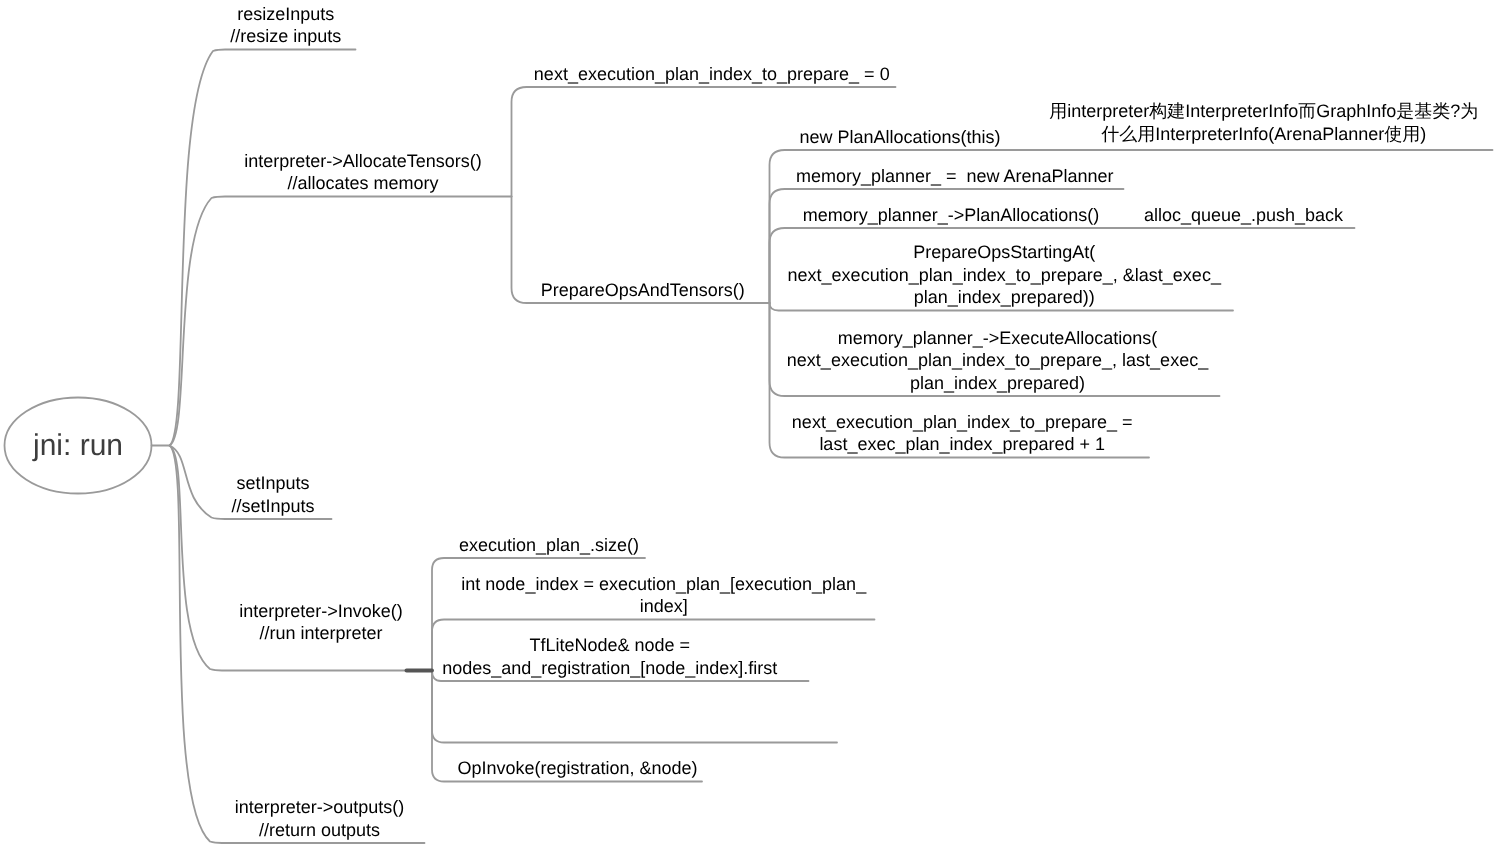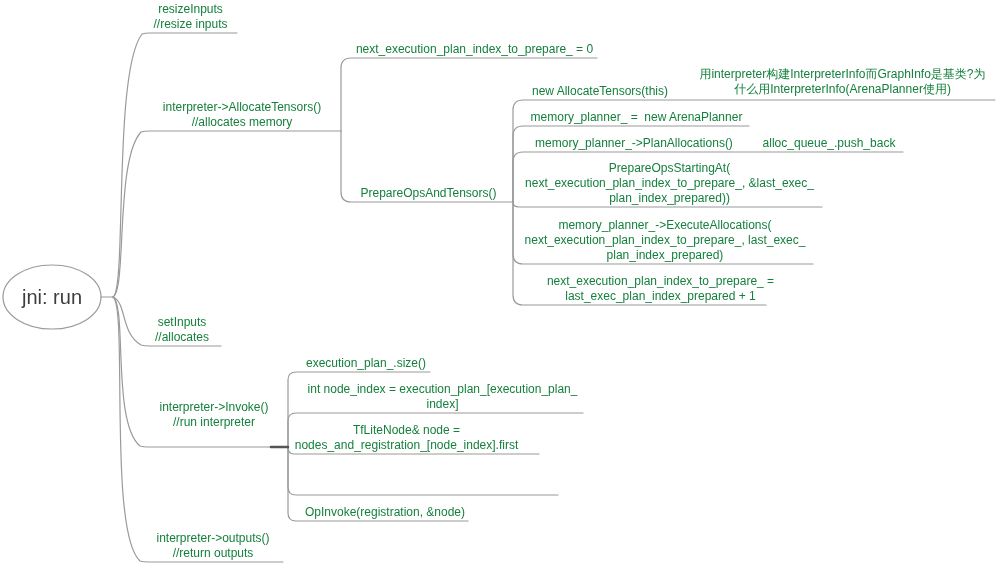--- a/index.html
+++ b/index.html
@@ -5,21 +5,21 @@
   html,body{margin:0;padding:0;background:#fff;}
   .stage{
     position:relative;width:998px;height:570px;background:#ffffff;overflow:hidden;
     font-family:"Liberation Sans",sans-serif;color:#3d3d3d;
   }
   svg.wires{position:absolute;left:0;top:0;width:998px;height:570px;}
   .node{
     position:absolute;
     font-size:12px;line-height:15px;
     text-align:center;white-space:pre-wrap;
-    color:#15803d;
+    color:#000000;
   }
   .root-label{
     position:absolute;left:4px;top:289px;width:96px;
     font-size:20px;line-height:16px;text-align:center;color:#3d3d3d;
   }
   
   #n-resize   {left:143px;top:2px;  width:95px;}
   #n-allocate {left:143px;top:100px;width:198px;}
   #n-set      {left:143px;top:315px;width:78px;}
   #n-invoke   {left:140px;top:400px;width:148px;}
@@ -28,21 +28,21 @@
   #n-nextexec0   {left:352px;top:42px; width:245px;}
   #n-prepareops  {left:352px;top:186px;width:153px;}
   
   #n-newinterp   {left:524px;top:84px; width:152px;}
   #n-note        {left:690px;top:67px; width:305px;}
   #n-arena       {left:524px;top:110px;width:225px;}
   #n-planalloc   {left:524px;top:136px;width:220px;}
   #n-allocqueue  {left:755px;top:136px;width:148px;}
   #n-prepstart   {left:517px;top:161px;width:305px;}
   #n-execalloc   {left:517px;top:218px;width:296px;}
-  #n-nextexeclast{left:536px;top:274px;width:249px;}
+  #n-nextexeclast{left:517px;top:274px;width:249px;}
   
   #n-execsize    {left:302px;top:356px;width:128px;}
   #n-nodeindex   {left:302px;top:382px;width:281px;}
   #n-tflitenode  {left:288px;top:423px;width:237px;}
   #n-tflitereg   {left:302px;top:464px;width:256px;}
   #n-opinvoke    {left:302px;top:505px;width:166px;}
 </style>
 </head>
 <body>
 
@@ -81,30 +81,30 @@
     </g>
   </svg>
 
   <div class="root-label">jni: run</div>
 
   <div class="node" id="n-resize">resizeInputs
 //resize inputs</div>
   <div class="node" id="n-allocate">interpreter-&gt;AllocateTensors()
 //allocates memory</div>
   <div class="node" id="n-set">setInputs
-//allocates</div>
+//setInputs</div>
   <div class="node" id="n-invoke">interpreter-&gt;Invoke()
 //run interpreter</div>
   <div class="node" id="n-outputs">interpreter-&gt;outputs()
 //return outputs</div>
 
   <div class="node" id="n-nextexec0">next_execution_plan_index_to_prepare_ = 0</div>
   <div class="node" id="n-prepareops">PrepareOpsAndTensors()</div>
 
-  <div class="node" id="n-newinterp">new AllocateTensors(this)</div>
+  <div class="node" id="n-newinterp">new PlanAllocations(this)</div>
   <div class="node" id="n-note">用interpreter构建InterpreterInfo而GraphInfo是基类?为
 什么用InterpreterInfo(ArenaPlanner使用)</div>
   <div class="node" id="n-arena">memory_planner_ =  new ArenaPlanner</div>
   <div class="node" id="n-planalloc">memory_planner_-&gt;PlanAllocations()</div>
   <div class="node" id="n-allocqueue">alloc_queue_.push_back</div>
   <div class="node" id="n-prepstart">PrepareOpsStartingAt(
 next_execution_plan_index_to_prepare_, &amp;last_exec_
 plan_index_prepared))</div>
   <div class="node" id="n-execalloc">memory_planner_-&gt;ExecuteAllocations(
 next_execution_plan_index_to_prepare_, last_exec_

